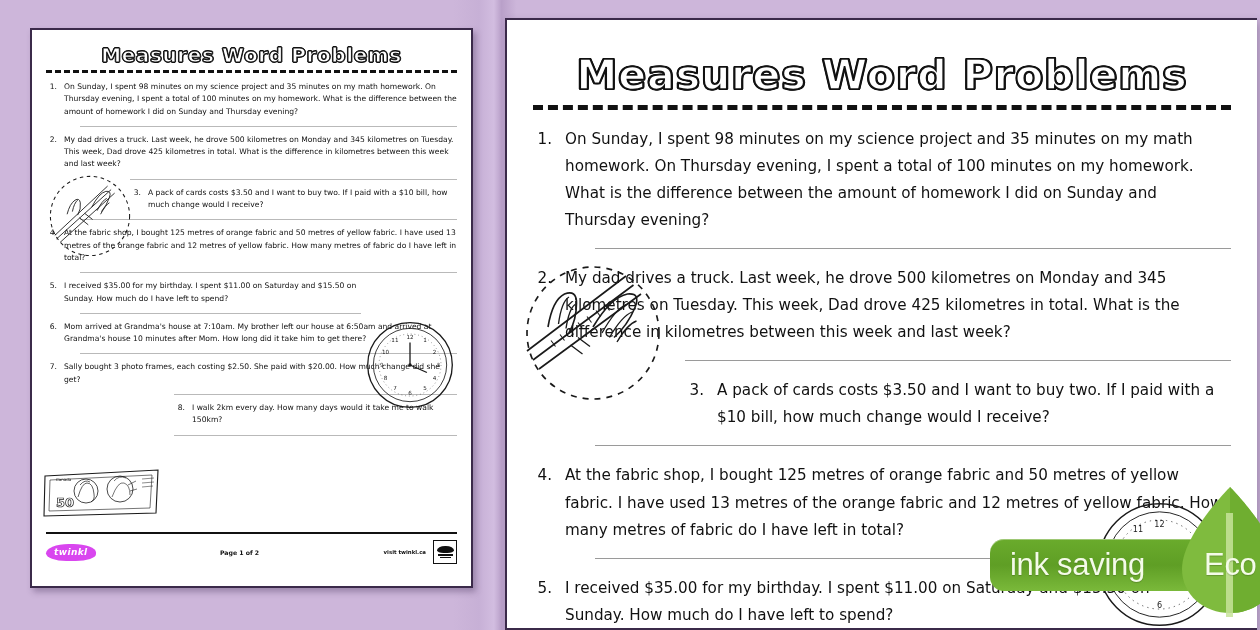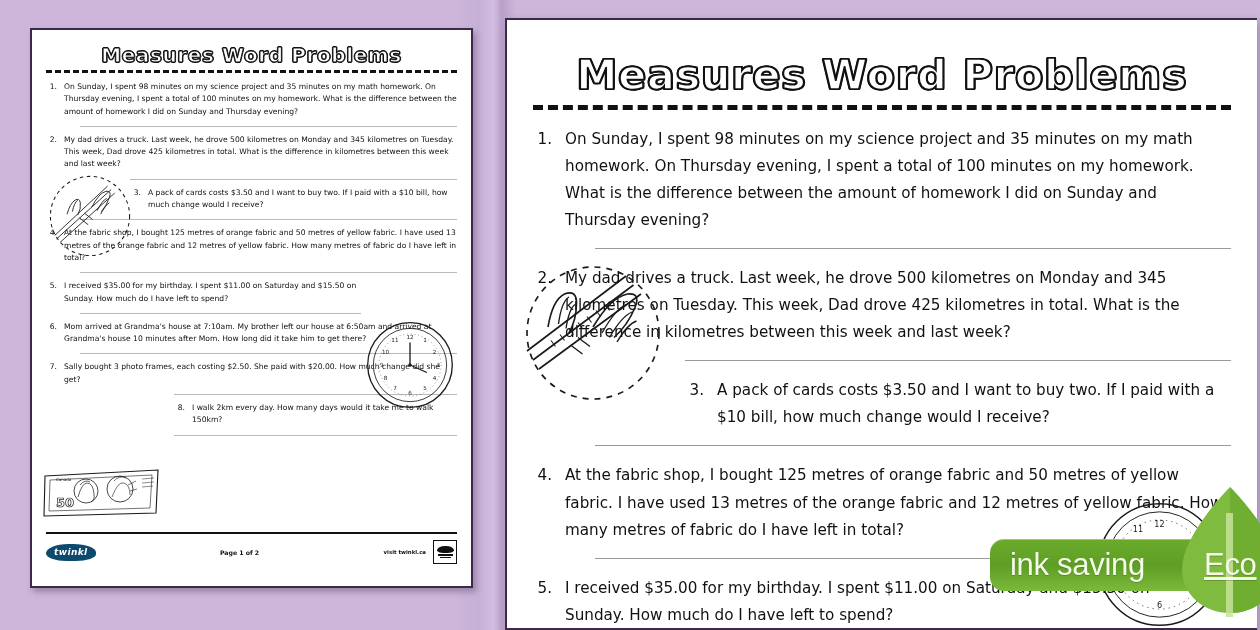--- a/index.html
+++ b/index.html
@@ -83,21 +83,21 @@
   }
 
   
   .footer-sm {
     position: absolute; left: 14px; right: 14px; bottom: 22px;
     border-top: 2px solid #111;
     padding-top: 6px;
     display: flex; align-items: center; justify-content: space-between;
   }
   .twinkl-logo {
-    background: #0c4a6e; color: #fff;
+    background: #d946ef; color: #fff;
     font-family: "DejaVu Sans", sans-serif;
     font-weight: 700; font-style: italic;
     font-size: 9px; letter-spacing: .4px;
     padding: 3px 8px 4px 8px;
     border-radius: 50% 50% 45% 45% / 60% 55% 45% 50%;
   }
   .footer-page {
     font-family: "DejaVu Sans", sans-serif;
     font-size: 6.2px; font-weight: 700; color: #111;
   }
@@ -199,21 +199,20 @@
     text-shadow: 0 1px 1px rgba(0,0,0,.2);
   }
   .eco-text2 {
     position: absolute; left: 214px; top: 14px;
     font-family: "Liberation Sans", sans-serif;
     font-size: 31px;
     color: #f4fbe8;
     letter-spacing: -.3px;
     text-shadow: 0 1px 1px rgba(0,0,0,.2);
     z-index: 3;
-    text-decoration: underline;
   }
   .eco-leaf {
     position: absolute; left: 186px; top: -48px;
     width: 108px; height: 132px;
     z-index: 2;
   }
 
   
   svg { display: block; }
   .ink { fill: none; stroke: #1a1a1a; }

